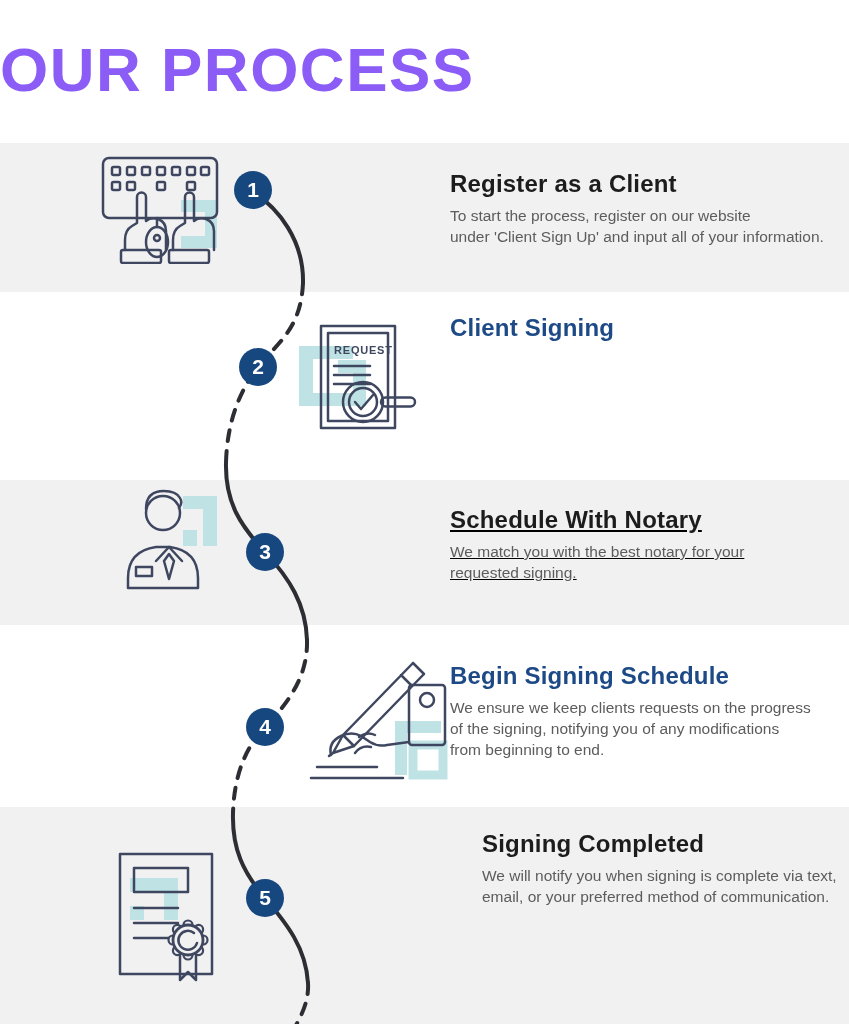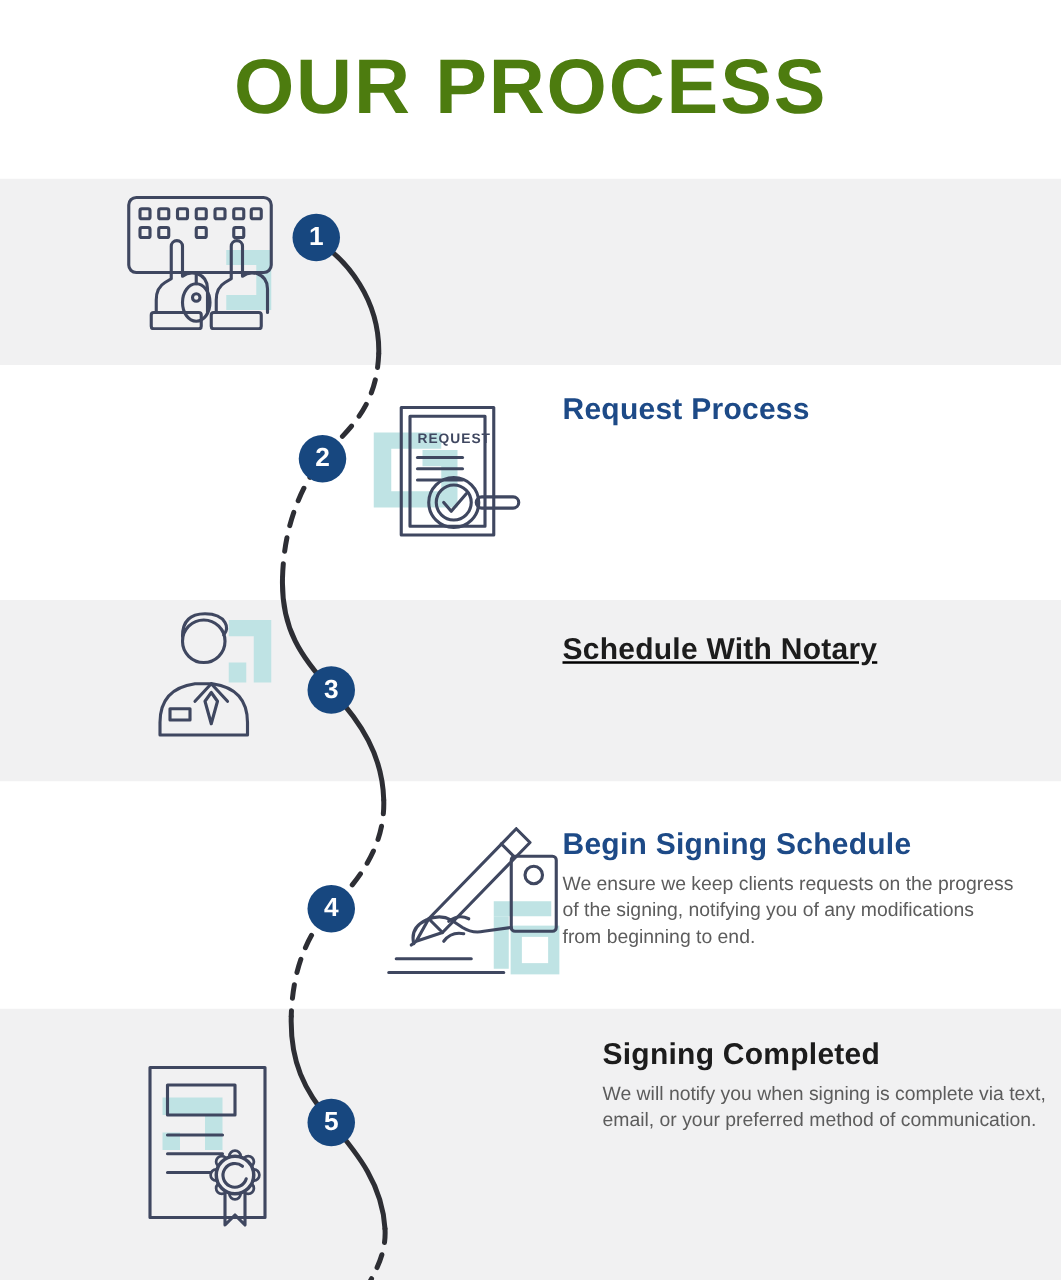--- a/index.html
+++ b/index.html
@@ -10,23 +10,22 @@
     overflow:hidden;
     font-family:"Liberation Sans", sans-serif;
   }
   .band{position:absolute;left:0;width:849px;background:#f1f1f2;z-index:0;}
   .band-1{top:143px;height:149px;}
   .band-3{top:480px;height:145px;}
   .band-5{top:807px;height:217px;}
 
   .page-title{
     position:absolute;top:34px;left:0;width:849px;margin:0;
-    text-align:center;
     font-size:62px;font-weight:bold;letter-spacing:1.5px;
-    color:#4d7c0f;z-index:2;
+    color:#8b5cf6;z-index:2;
   }
 
   .snake{position:absolute;top:0;left:0;z-index:1;pointer-events:none;}
   .snake path{fill:none;stroke:#2d2e34;stroke-width:4;stroke-linecap:round;}
   .snake path.dashed{stroke-dasharray:11 10;}
 
   .badge{
     position:absolute;width:38px;height:38px;border-radius:50%;
     background:#17477f;color:#ffffff;
     display:flex;align-items:center;justify-content:center;
@@ -163,25 +162,32 @@
         <circle cx="65.4" cy="102.6" r="4.5"></circle>
       <circle cx="61" cy="92" r="4.5"></circle>
         <circle cx="65.4" cy="81.4" r="4.5"></circle>
       <circle cx="76" cy="77" r="4.5"></circle>
         <circle cx="86.6" cy="81.4" r="4.5"></circle>
     </g>
     <circle cx="76" cy="92" r="15" fill="#f1f1f2" stroke="#3f4760" stroke-width="2.8"></circle>
     <path class="stroke" d="M82,85 a9.5,9.5 0 1 0 3,10"></path>
   </svg>
 
+  <div class="step-text text-1">
+    <h2>Register as a Client</h2>
+    <p>To start the process, register on our website
+under 'Client Sign Up' and input all of your information.</p>
+  </div>
   <div class="step-text text-2">
-    <h2 class="blue">Request Process</h2>
+    <h2 class="blue">Client Signing</h2>
   </div>
   <div class="step-text text-3">
     <h2>Schedule With Notary</h2>
+    <p>We match you with the best notary for your
+requested signing.</p>
   </div>
   <div class="step-text text-4">
     <h2 class="blue">Begin Signing Schedule</h2>
     <p>We ensure we keep clients requests on the progress
 of the signing, notifying you of any modifications
 from beginning to end.</p>
   </div>
   <div class="step-text text-5">
     <h2>Signing Completed</h2>
     <p>We will notify you when signing is complete via text,

